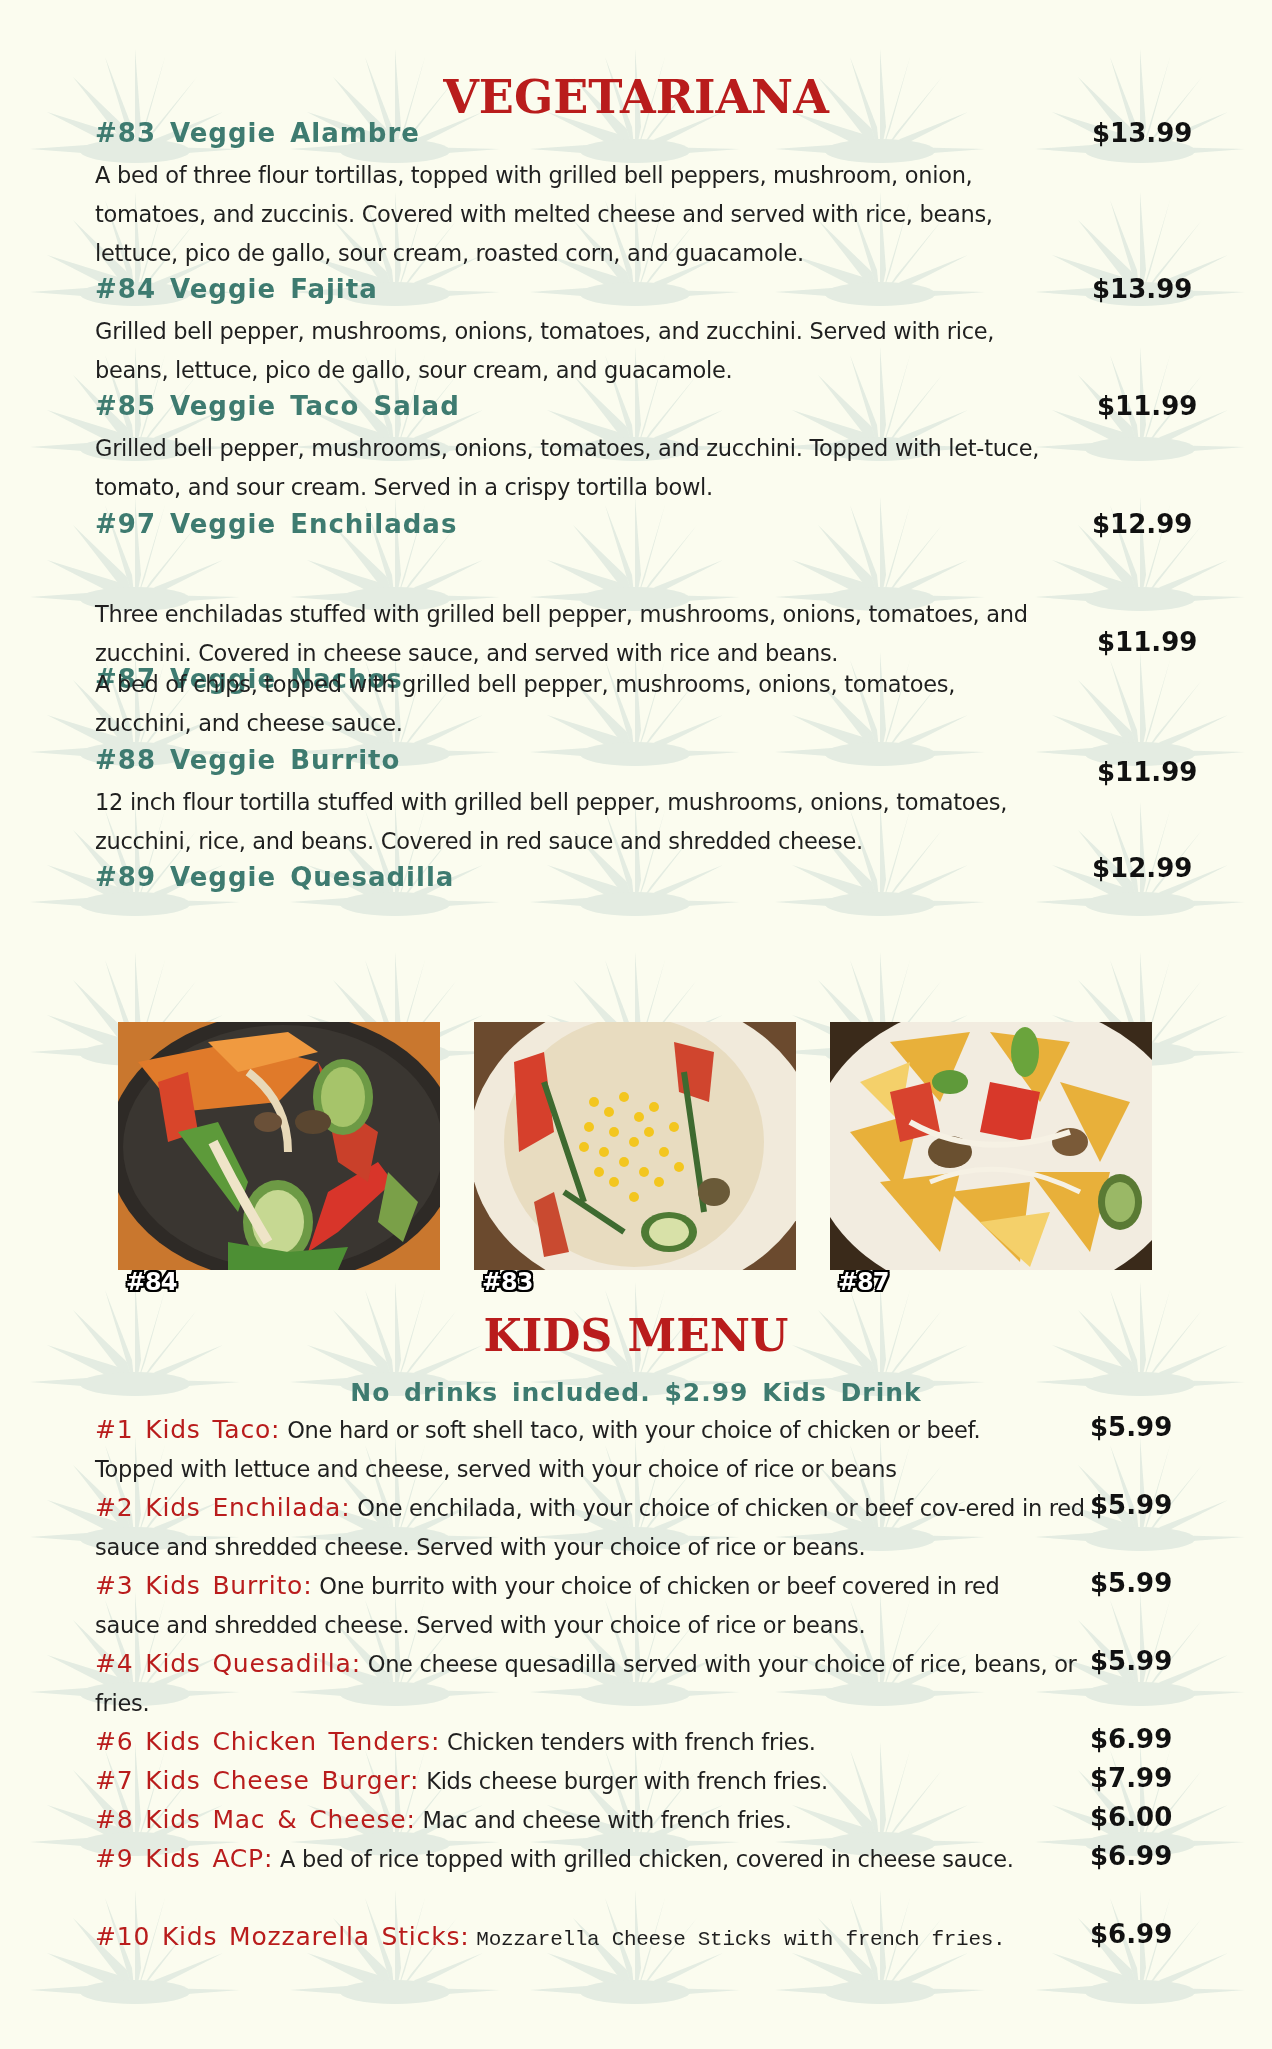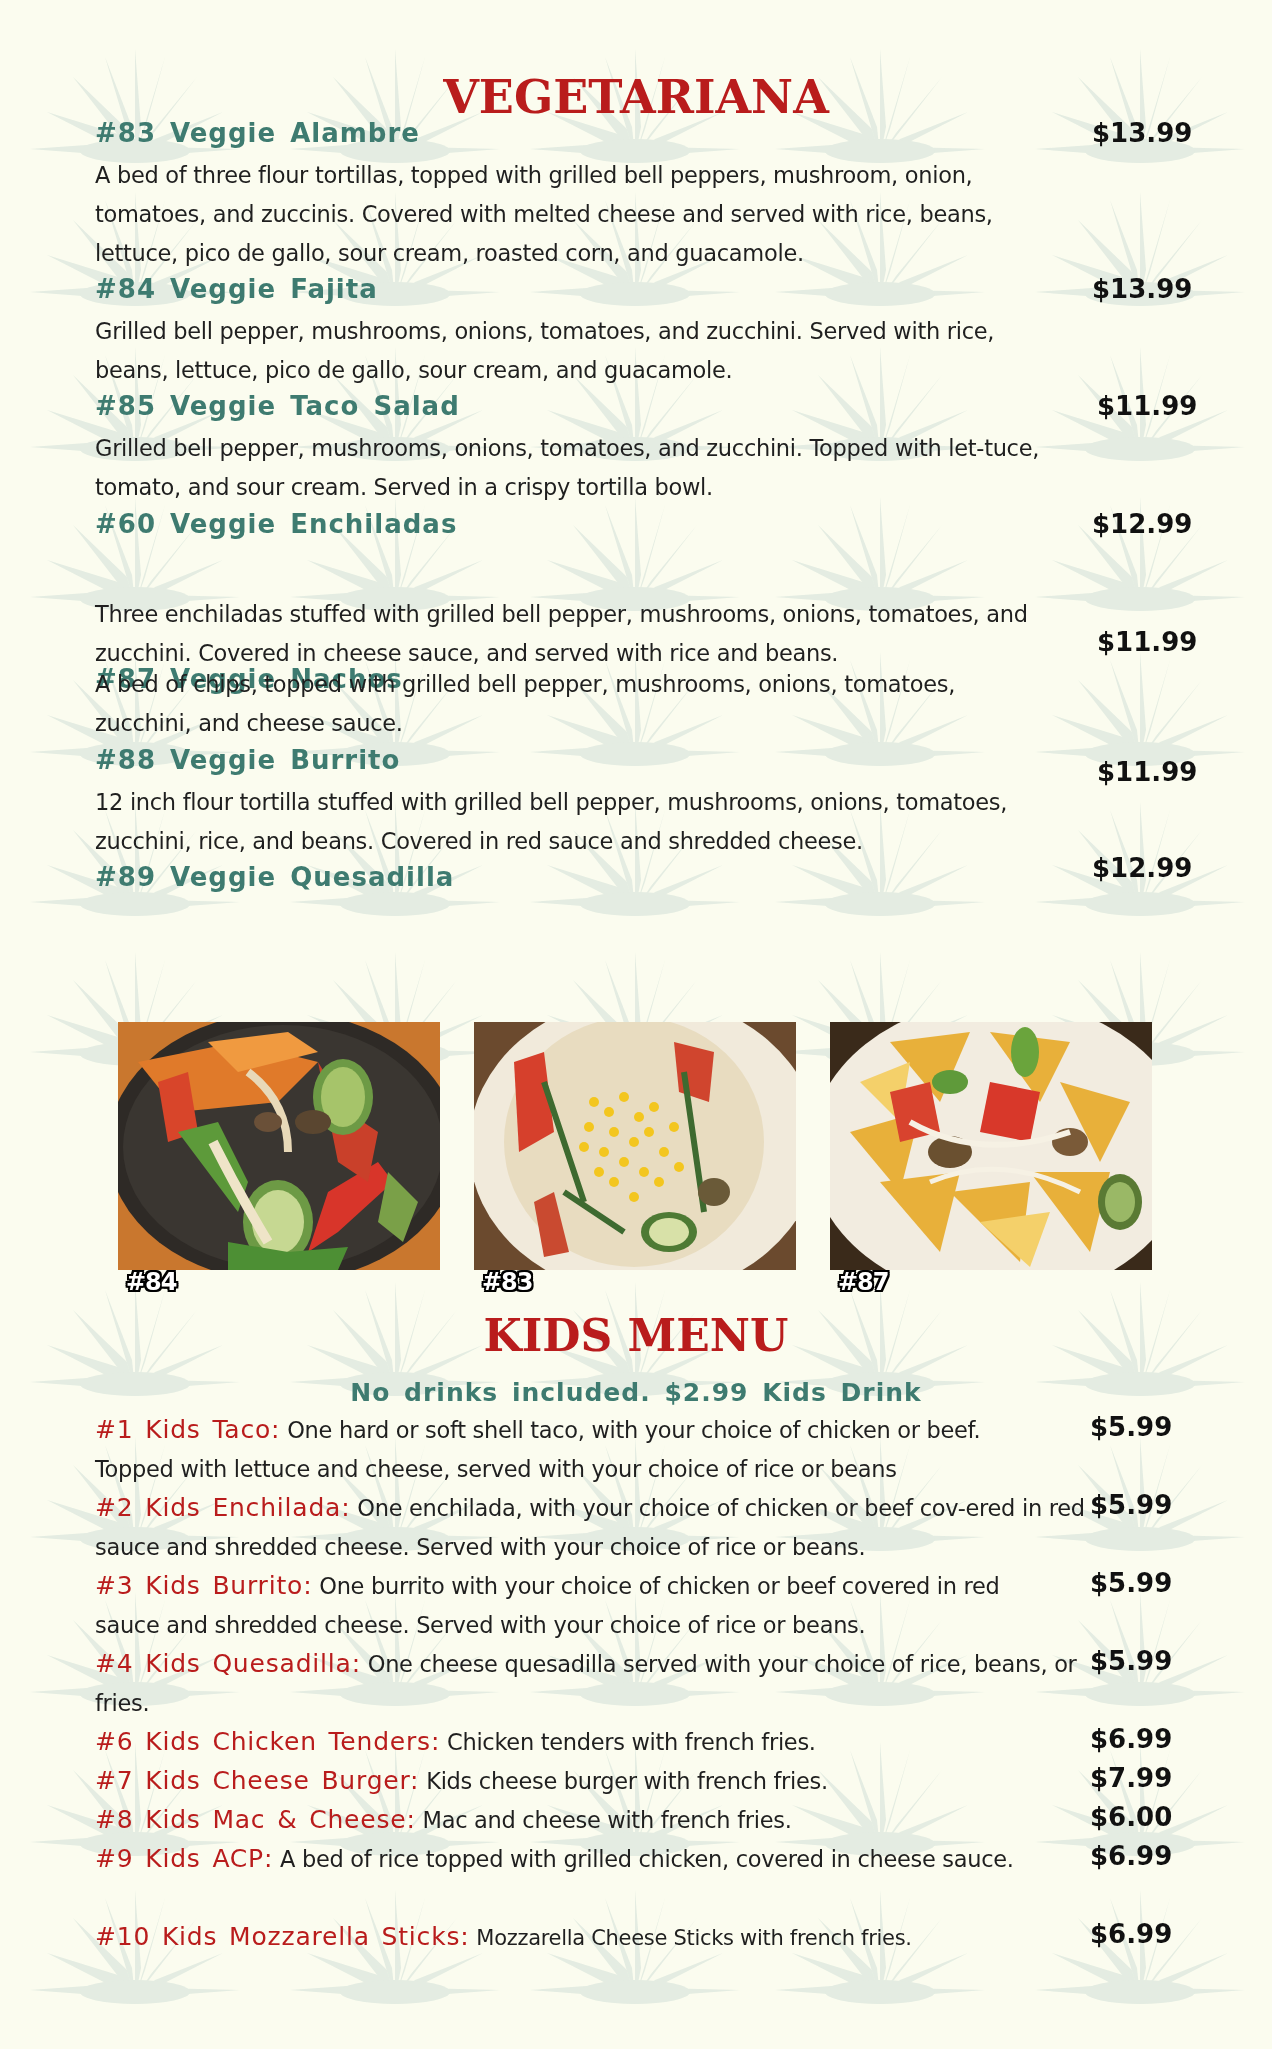--- a/index.html
+++ b/index.html
@@ -149,21 +149,21 @@
   <div class="desc" style="top:156px; width:960px;">A bed of three flour tortillas, topped with grilled bell peppers, mushroom, onion, tomatoes, and zuccinis. Covered with melted cheese and served with rice, beans, lettuce, pico de gallo, sour cream, roasted corn, and guacamole.</div>
 
   <div class="item-title" style="top:274px;">#84 Veggie Fajita</div>
   <div class="price veg-price" style="top:274px;">$13.99</div>
   <div class="desc" style="top:312px; width:975px;">Grilled bell pepper, mushrooms, onions, tomatoes, and zucchini. Served with rice, beans, lettuce, pico de gallo, sour cream, and guacamole.</div>
 
   <div class="item-title" style="top:391px;">#85 Veggie Taco Salad</div>
   <div class="price veg-price" style="top:391px; left:1097px;">$11.99</div>
   <div class="desc" style="top:429px; width:975px;">Grilled bell pepper, mushrooms, onions, tomatoes, and zucchini. Topped with let-tuce, tomato, and sour cream. Served in a crispy tortilla bowl.</div>
 
-  <div class="item-title" style="top:509px;">#60 Veggie Enchiladas</div>
+  <div class="item-title" style="top:509px;">#97 Veggie Enchiladas</div>
   <div class="price veg-price" style="top:509px;">$12.99</div>
   <div class="desc" style="top:547px; width:975px;margin-top:48px;">Three enchiladas stuffed with grilled bell pepper, mushrooms, onions, tomatoes, and zucchini. Covered in cheese sauce, and served with rice and beans.</div>
 
   <div class="item-title" style="top:664px;">#87 Veggie Nachos</div>
   <div class="price veg-price" style="top:627px; left:1097px;">$11.99</div>
   <div class="desc" style="top:665px; width:955px;">A bed of chips, topped with grilled bell pepper, mushrooms, onions, tomatoes, zucchini, and cheese sauce.</div>
 
   <div class="item-title" style="top:745px;">#88 Veggie Burrito</div>
   <div class="price veg-price" style="top:757px; left:1097px;">$11.99</div>
   <div class="desc" style="top:783px; width:1010px;">12 inch flour tortilla stuffed with grilled bell pepper, mushrooms, onions, tomatoes, zucchini, rice, and beans. Covered in red sauce and shredded cheese.</div>
@@ -312,17 +312,17 @@
   <div class="price kid-price" style="top:1802px;">$6.00</div>
 
   <div class="kid-line" style="top:1839px; width:960px;">
     <span class="kid-name">#9 Kids ACP:</span>
     <span>A bed of rice topped with grilled chicken, covered in cheese sauce.</span>
   </div>
   <div class="price kid-price" style="top:1841px;">$6.99</div>
 
   <div class="kid-line" style="top:1917px; width:1000px;">
     <span class="kid-name">#10 Kids Mozzarella Sticks:</span>
-    <span style="font-size:21px;">Mozzarella Cheese Sticks with french fries.</span>
+    <span style="font-size:21px;font-family:Liberation Mono, monospace;">Mozzarella Cheese Sticks with french fries.</span>
   </div>
   <div class="price kid-price" style="top:1919px;">$6.99</div>
 
 </div>
 
 </body></html>

